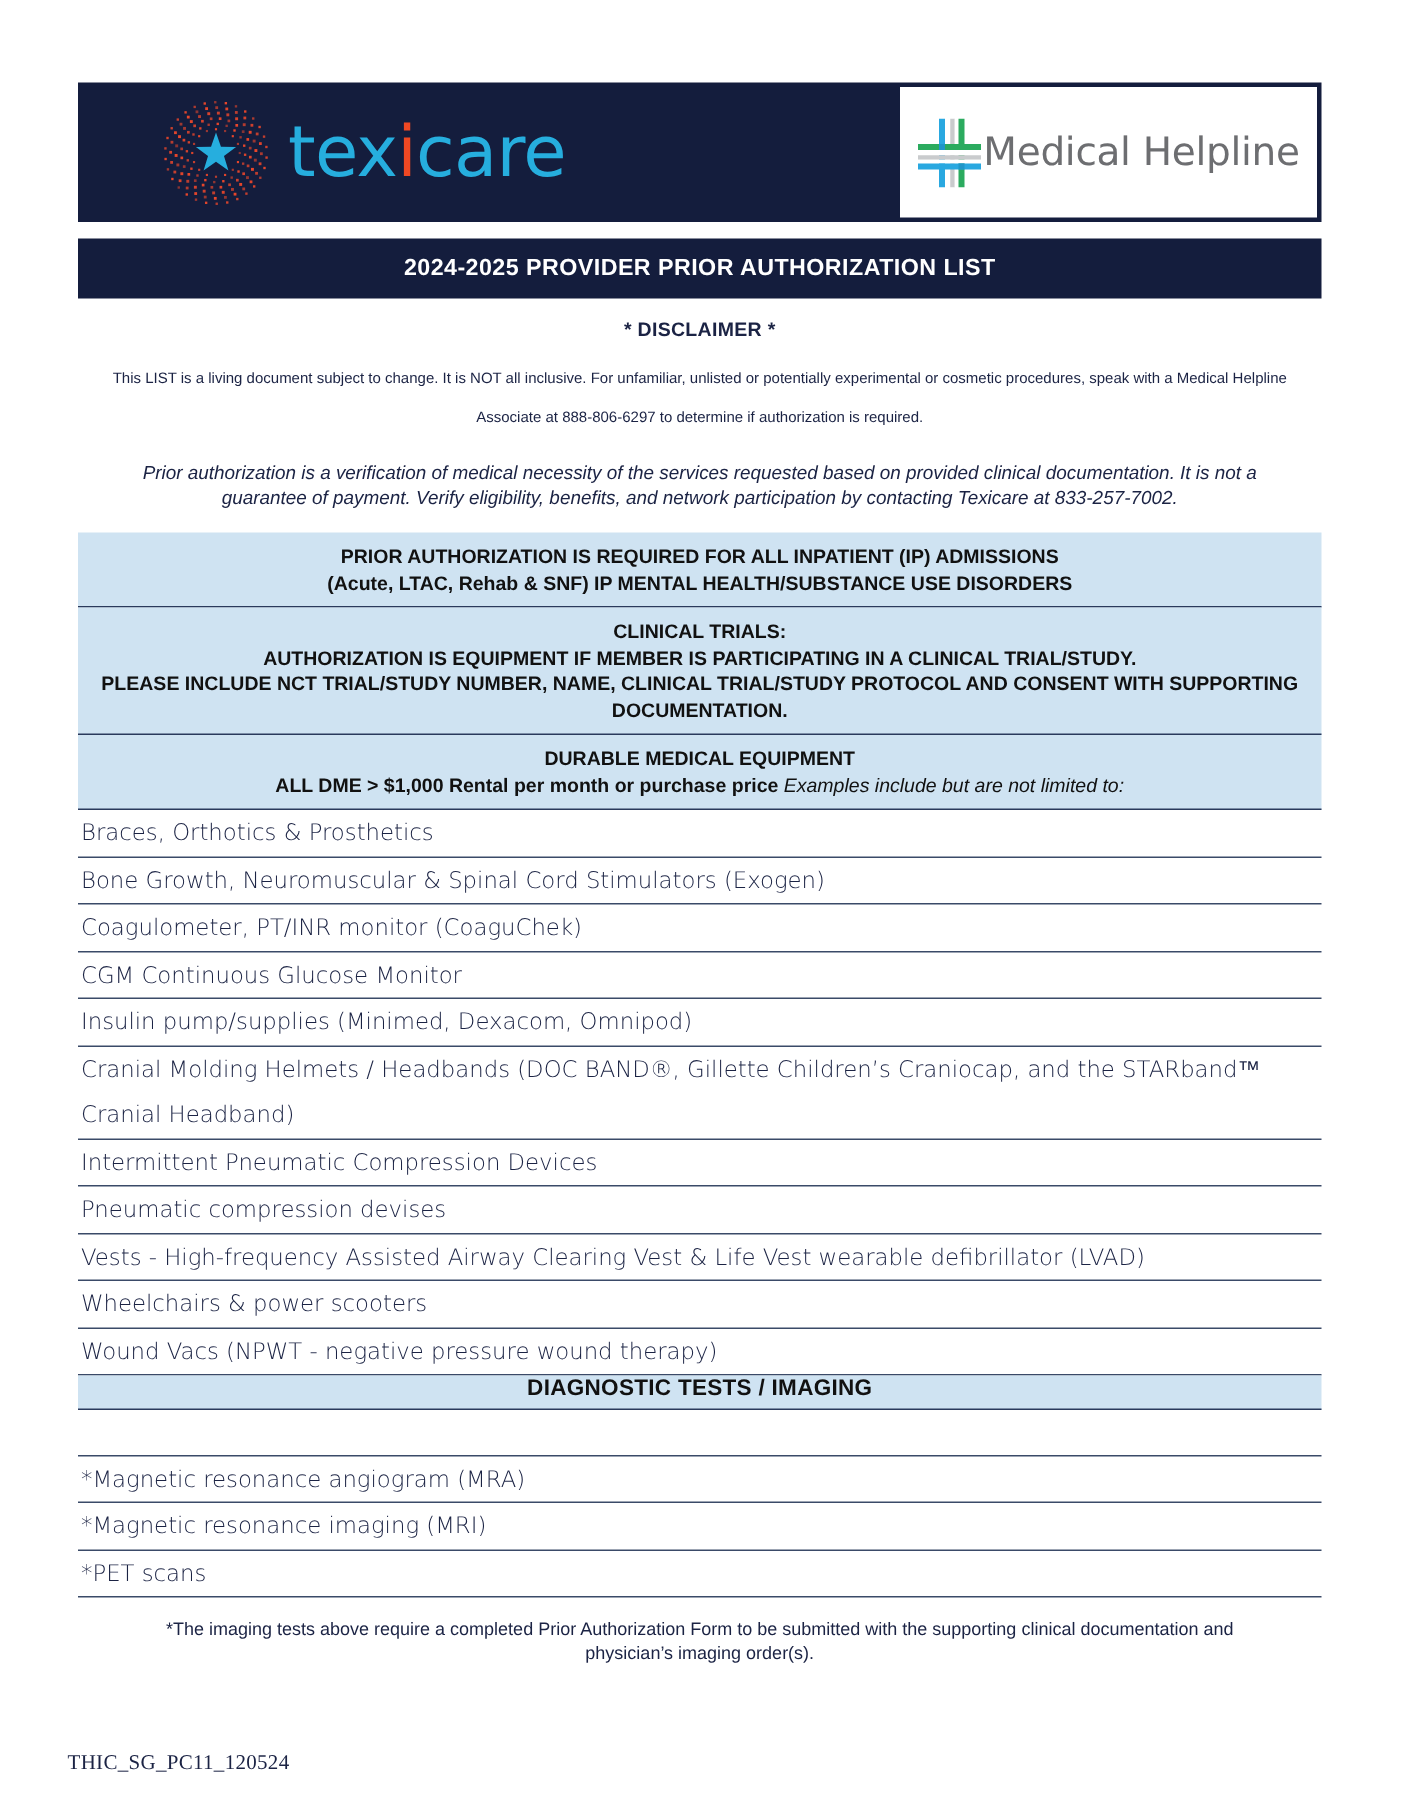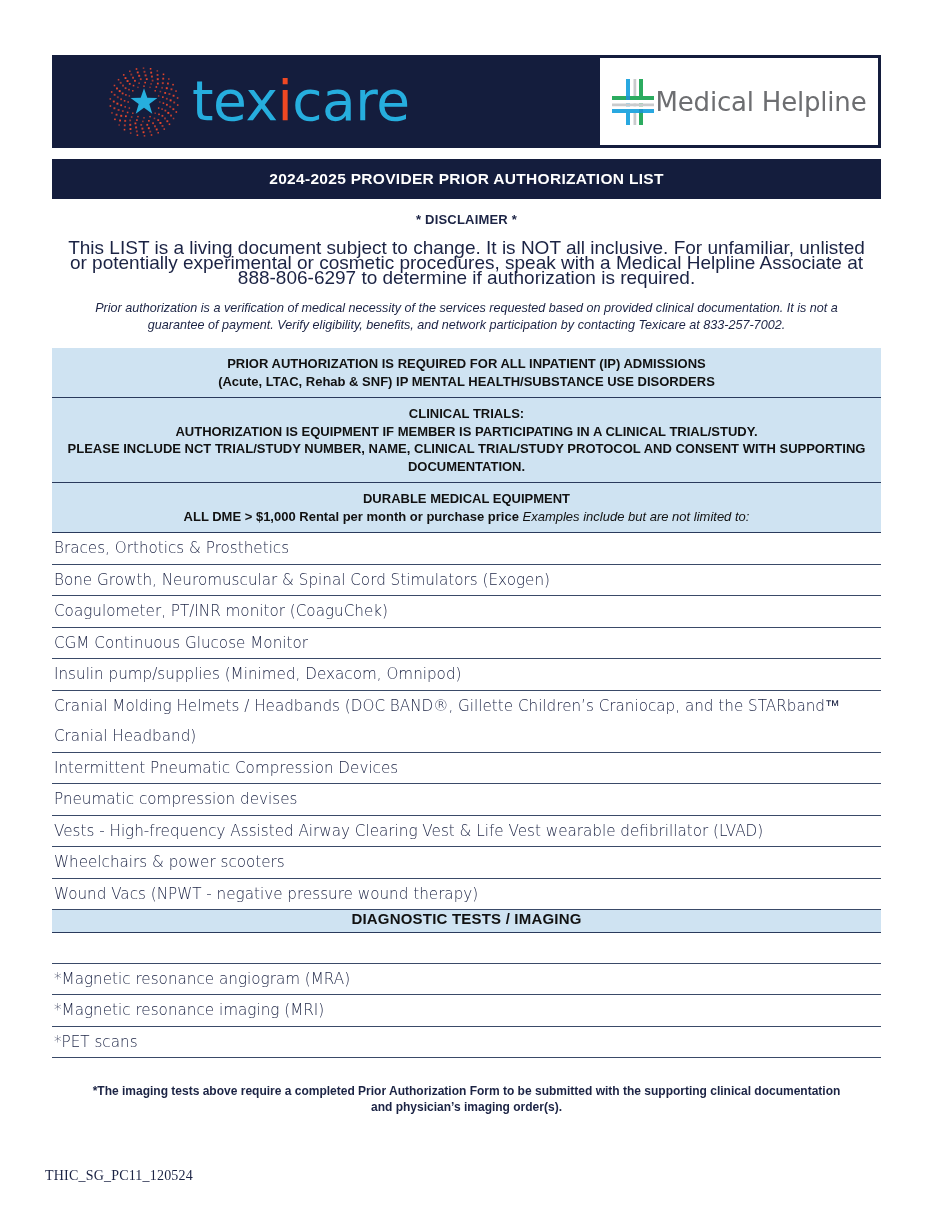--- a/index.html
+++ b/index.html
@@ -44,21 +44,21 @@
   }
   .starburst {
     width: 72px;
     height: 72px;
     position: relative;
     flex: 0 0 auto;
   }
   .starburst svg { display:block; }
 
   .wordmark {
-    font-size: 55px;
+    font-size: 47px;
     letter-spacing: -0.5px;
     margin-left: 12px;
     line-height: 1;
     font-family: "DejaVu Sans", sans-serif;
     font-weight: 400;
   }
   .wm-teal { color: #26aede; }
   .wm-orange { color: #ef4823; }
 
   .helpline-box {
@@ -111,22 +111,22 @@
   .disclaimer-title {
     text-align: center;
     font-weight: bold;
     font-size: 13px;
     color: #1b2344;
     margin: 7px 0 0 0;
     letter-spacing: 0.2px;
   }
   .disclaimer-para {
     text-align: center;
-    font-size: 19px;
-    line-height: 15px;
+    font-size: 10px;
+    line-height: 26px;
     color: #1b2344;
     margin: 13px 16px 0 16px;
   }
   .disclaimer-para.italic {
     font-style: italic;
     font-size: 12.6px;
     line-height: 17px;
     margin-top: 15px;
   }
 
@@ -171,25 +171,25 @@
   }
   .list-row.blank {
     min-height: 30px;
     height: 30px;
     border-bottom: 1.3px solid #3a4a68;
   }
 
   
   .footnote {
     text-align: center;
-    font-weight: bold;
+    font-weight: normal;
     font-size: 12px;
     line-height: 15.5px;
     color: #1b2344;
-    margin: 26px 30px 0 30px;
+    margin: 14px 30px 0 30px;
   }
 
   .docid {
     position: absolute;
     left: 45px;
     top: 1168px;
     font-family: "Liberation Serif", serif;
     font-size: 14px;
     color: #1b2344;
     letter-spacing: 0.2px;

